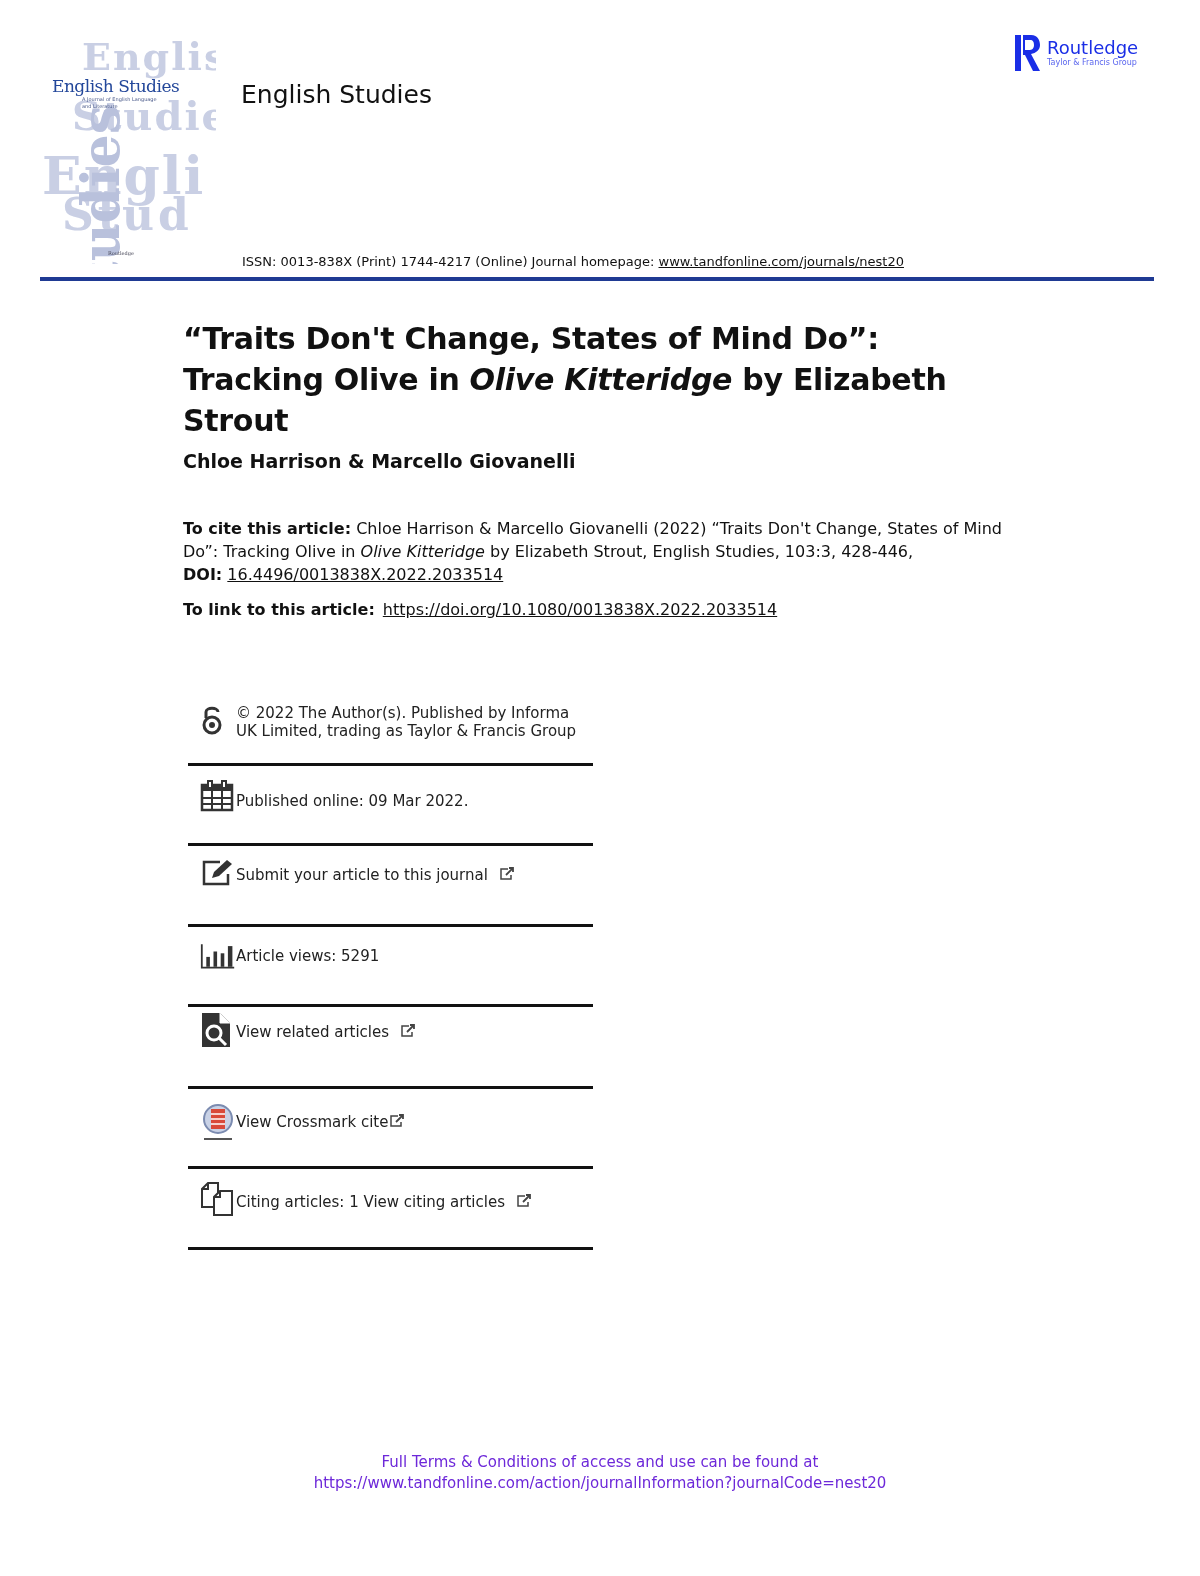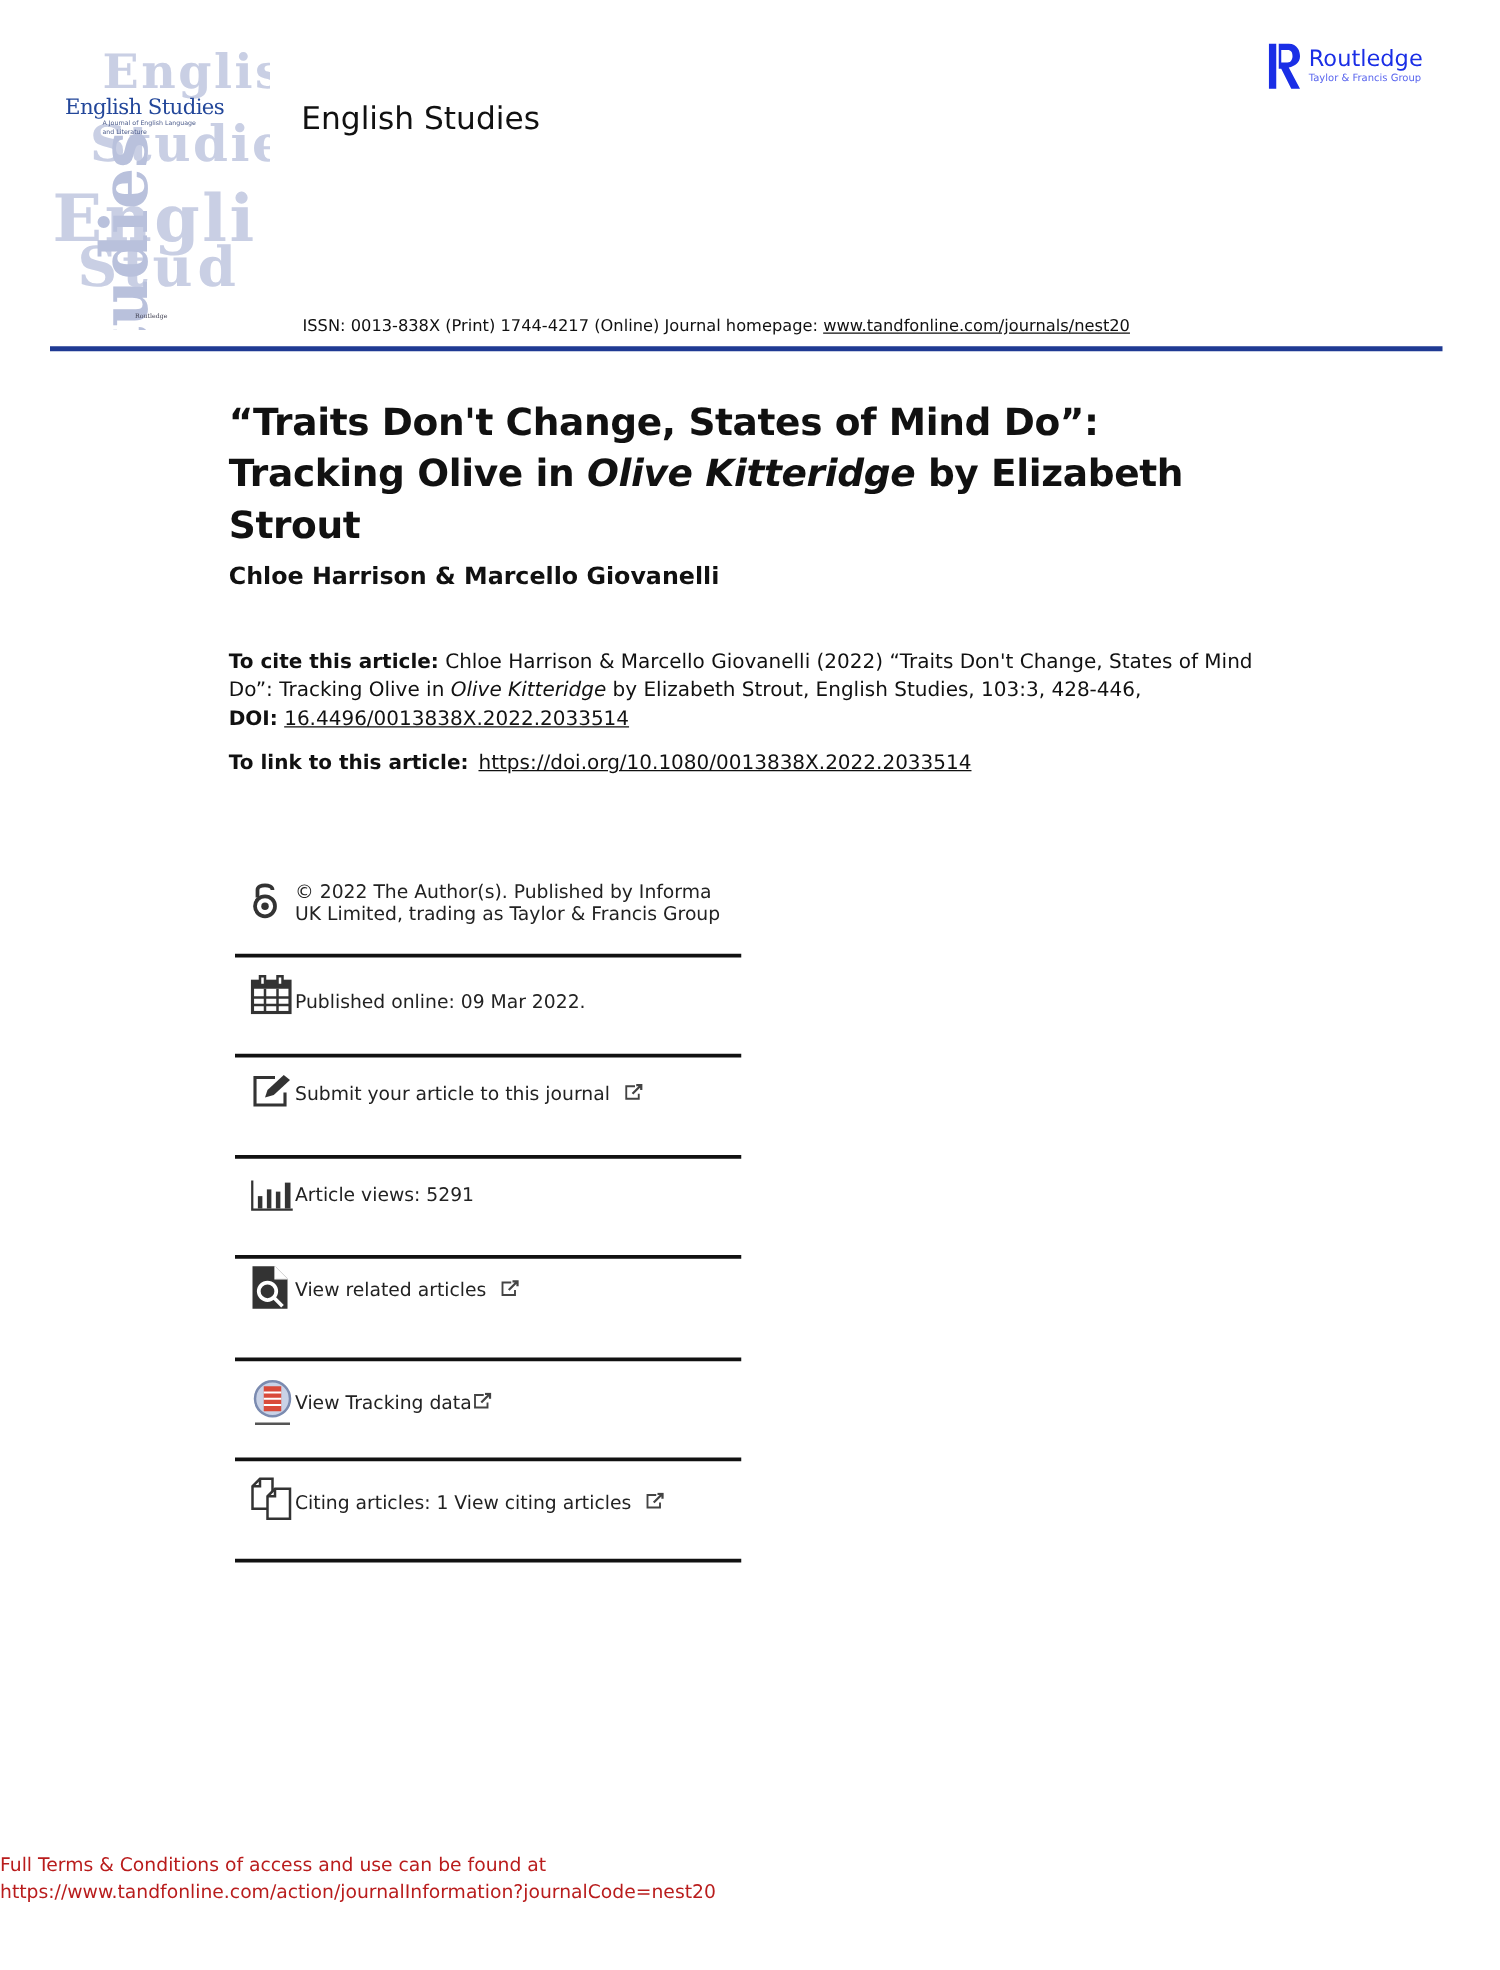--- a/index.html
+++ b/index.html
@@ -74,21 +74,21 @@
 
     .info-list { position: absolute; left: 188px; top: 700px; width: 405px; }
     .info-item {
       position: relative; display: flex; align-items: flex-start; border-bottom: 3px solid #111;
     }
     .info-item .ico { width: 48px; display: flex; justify-content: flex-start; padding-left: 12px; }
     .info-item .txt { font-size: 15px; line-height: 18px; color: #222; }
     .info-item .ext { display: inline-block; margin-left: 6px; vertical-align: -1px; }
 
     .footer {
-      position: absolute; left: 0; top: 1482px; width: 1200px; font-size: 15px; line-height: 21px; color: #b91c1c;
+      position: absolute; left: 0; top: 1452px; width: 1200px; text-align: center; font-size: 15px; line-height: 21px; color: #6d28d9;
     }
   </style>
 </head>
 <body>
 
 <div class="cover">
   <div class="ghost g1">Englis</div>
   <div class="ghost g2">Studie</div>
   <div class="ghost g3">Engli</div>
   <div class="ghost g4">Stud</div>
@@ -219,21 +219,21 @@
       <svg width="36" height="40" viewBox="0 0 36 40">
         <circle cx="18" cy="16" r="14" fill="#c9d2e6" stroke="#7b8bb0" stroke-width="2"></circle>
         <rect x="11" y="6" width="14" height="20" fill="#d94a3a"></rect>
         <line x1="11" y1="11" x2="25" y2="11" stroke="#fff" stroke-width="1.5"></line>
         <line x1="11" y1="16" x2="25" y2="16" stroke="#fff" stroke-width="1.5"></line>
         <line x1="11" y1="21" x2="25" y2="21" stroke="#fff" stroke-width="1.5"></line>
         <rect x="4" y="35" width="28" height="2" fill="#555"></rect>
       </svg>
     </span>
     <span class="txt" style="margin-top:10px;">
-      <span>View Tracking data</span><span class="ext" style="margin-left:1px;">
+      <span>View Crossmark cite</span><span class="ext" style="margin-left:1px;">
         <svg width="16" height="14" viewBox="0 0 16 14">
             <path d="M9 2 H2 V12 H12 V8" fill="none" stroke="#444" stroke-width="1.5"></path>
             <path d="M7 8 L14 1 M10 1 H14 V5" fill="none" stroke="#444" stroke-width="1.8"></path>
           </svg>
       </span>
     </span>
   </div>
 
   <div class="info-item" style="height:81px; padding-top:12px;">
     <span class="ico">

